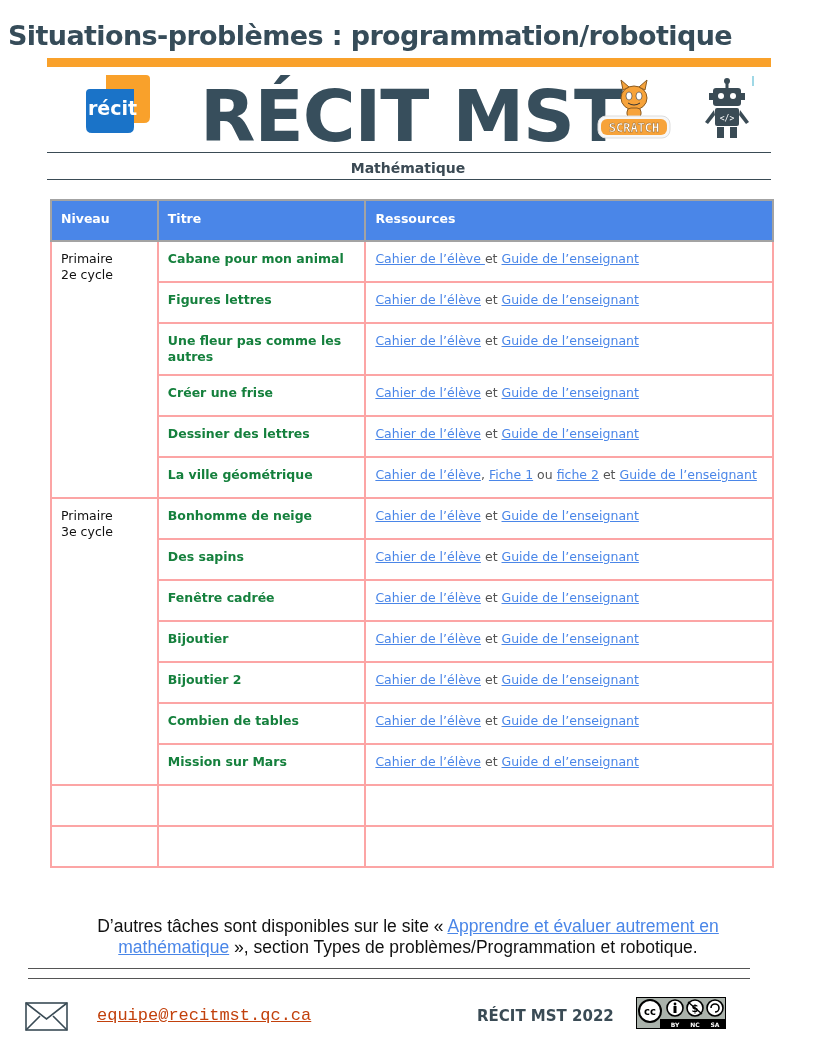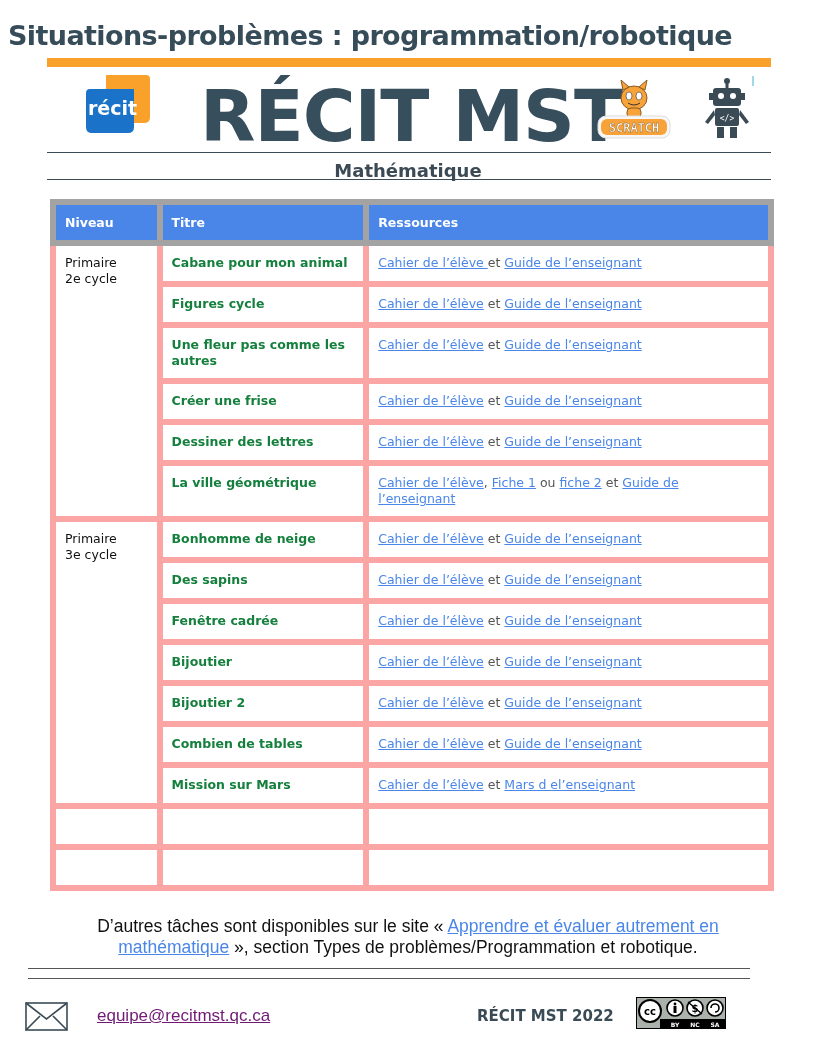--- a/index.html
+++ b/index.html
@@ -18,46 +18,46 @@
       position: absolute; left: 200px; top: 76px; font-family: "DejaVu Sans", sans-serif;
       font-weight: bold; font-size: 72px; color: #374e5c; letter-spacing: -1px; line-height: 80px;
     }
     .logo-scratch { position: absolute; left: 596px; top: 78px; width: 76px; height: 62px; }
     .logo-robot { position: absolute; left: 700px; top: 78px; width: 54px; height: 60px; }
     .tiny-mark { position: absolute; left: 752px; top: 76px; width: 2px; height: 10px; background: #9fd8e6; }
 
     .rule { position: absolute; left: 47px; width: 724px; height: 1px; background: #3a4b55; }
     .subject {
       position: absolute; left: 0; width: 816px; top: 160px; text-align: center;
-      font-family: "DejaVu Sans", sans-serif; font-weight: bold; font-size: 18px; color: #3b4a54;
+      font-family: "DejaVu Sans", sans-serif; font-weight: bold; font-size: 14px; color: #3b4a54;
     }
 
     table.res {
       position: absolute; left: 50px; top: 199px; width: 724px;
       border-collapse: collapse; font-family: "DejaVu Sans", sans-serif; font-size: 12.5px;
     }
-    table.res th, table.res td { border: 6px solid #fca5a5; vertical-align: top; padding: 9px 9px; text-align: left; }
+    table.res th, table.res td { border: 2px solid #fca5a5; vertical-align: top; padding: 9px 9px; text-align: left; }
     table.res th { background: #4a86e8; color: #ffffff; font-weight: bold; height: 41px; padding-top: 10px; font-size: 12.5px; border-color: #a3a3a3; }
     table.res td { height: 41px; line-height: 16px; }
     col.c1 { width: 107px; } col.c2 { width: 208px; } col.c3 { width: 409px; }
     td.niveau { color: #111; }
     td.titre { color: #15803d; font-weight: bold; }
     td.ress { color: #555; }
     a.lnk { color: #4a86e8; text-decoration: underline; }
     .row-tall td { height: 51px; }
 
     .footer-note {
       position: absolute; left: 40px; width: 736px; top: 916px; text-align: center;
       font-family: "Liberation Sans", sans-serif; font-size: 17.5px; line-height: 21px; color: #111;
     }
     .footer-note a { color: #4a86e8; text-decoration: underline; }
     .hr2 { position: absolute; left: 28px; width: 722px; height: 1px; background: #555; }
 
     .mail-icon { position: absolute; left: 25px; top: 1002px; width: 43px; height: 29px; }
-    .email { position: absolute; left: 97px; top: 1006px; font-family: Liberation Sans, sans-serif; font-size: 17px; color: #701a75; text-decoration: underline; }
+    .email { position: absolute; left: 97px; top: 1006px; font-family: Liberation Mono, monospace; font-size: 17px; color: #c2410c; text-decoration: underline; }
     .copyright { position: absolute; left: 477px; top: 1007px; font-family: "DejaVu Sans", sans-serif; font-weight: bold; font-size: 15px; color: #3a4b55; }
     .cc-badge { position: absolute; left: 636px; top: 997px; width: 90px; height: 32px; }
   </style>
 </head>
 <body>
 
 <div class="doc-title">Situations-problèmes : programmation/robotique</div>
 <div class="orange-bar"></div>
 
 <svg class="logo-recit" viewBox="0 0 68 62">
@@ -123,21 +123,21 @@
         <span>2e cycle</span>
       </td>
       <td class="titre">Cabane pour mon animal</td>
       <td class="ress">
         <a class="lnk">Cahier de l’élève </a>
         <span>et</span>
         <a class="lnk">Guide de l’enseignant</a>
       </td>
     </tr>
     <tr>
-      <td class="titre">Figures cycle</td>
+      <td class="titre">Figures lettres</td>
       <td class="ress">
         <a class="lnk">Cahier de l’élève</a>
         <span>et</span>
         <a class="lnk">Guide de l’enseignant</a>
       </td>
     </tr>
     <tr class="row-tall">
       <td class="titre">Une fleur pas comme les autres</td>
       <td class="ress">
         <a class="lnk">Cahier de l’élève</a>
@@ -223,21 +223,21 @@
         <a class="lnk">Cahier de l’élève</a>
         <span>et</span>
         <a class="lnk">Guide de l’enseignant</a>
       </td>
     </tr>
     <tr>
       <td class="titre">Mission sur Mars</td>
       <td class="ress">
         <a class="lnk">Cahier de l’élève</a>
         <span>et</span>
-        <a class="lnk">Mars d el’enseignant</a>
+        <a class="lnk">Guide d el’enseignant</a>
       </td>
     </tr>
 
     <tr>
       <td></td>
       <td></td>
       <td></td>
     </tr>
     <tr>
       <td></td>

